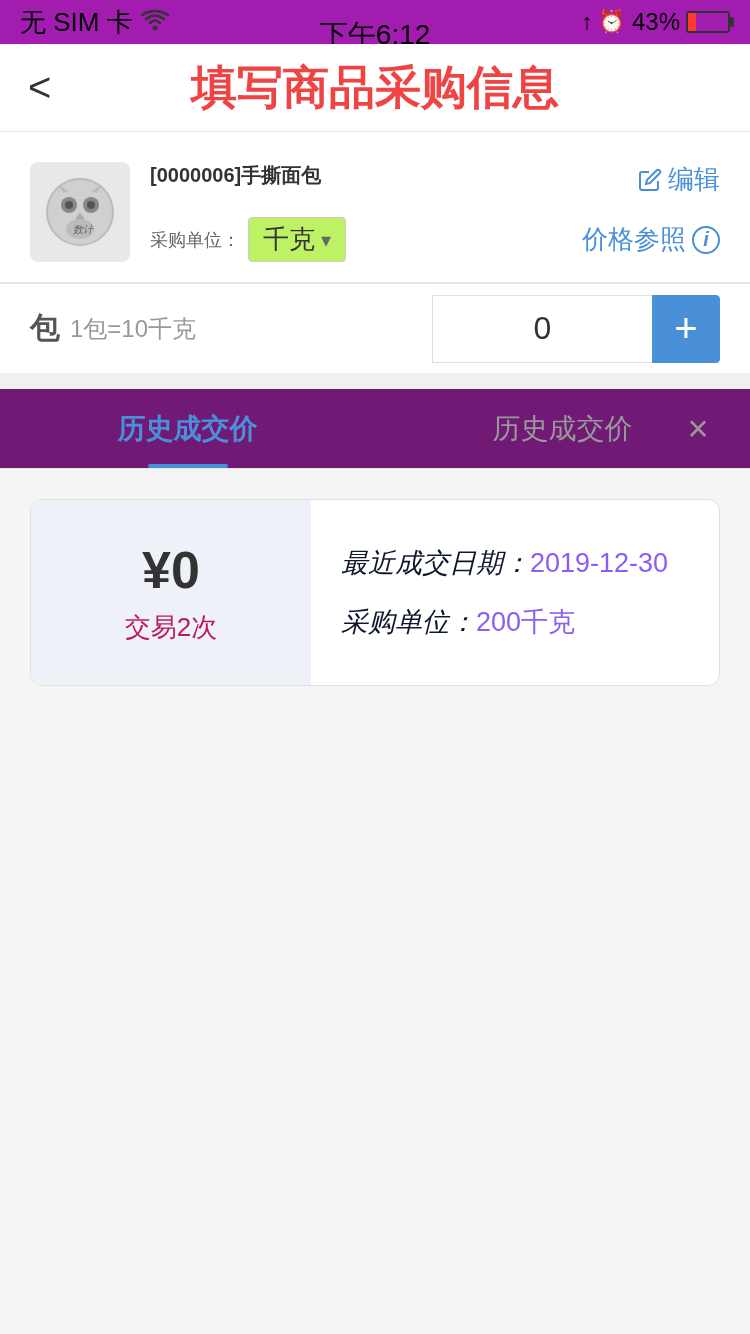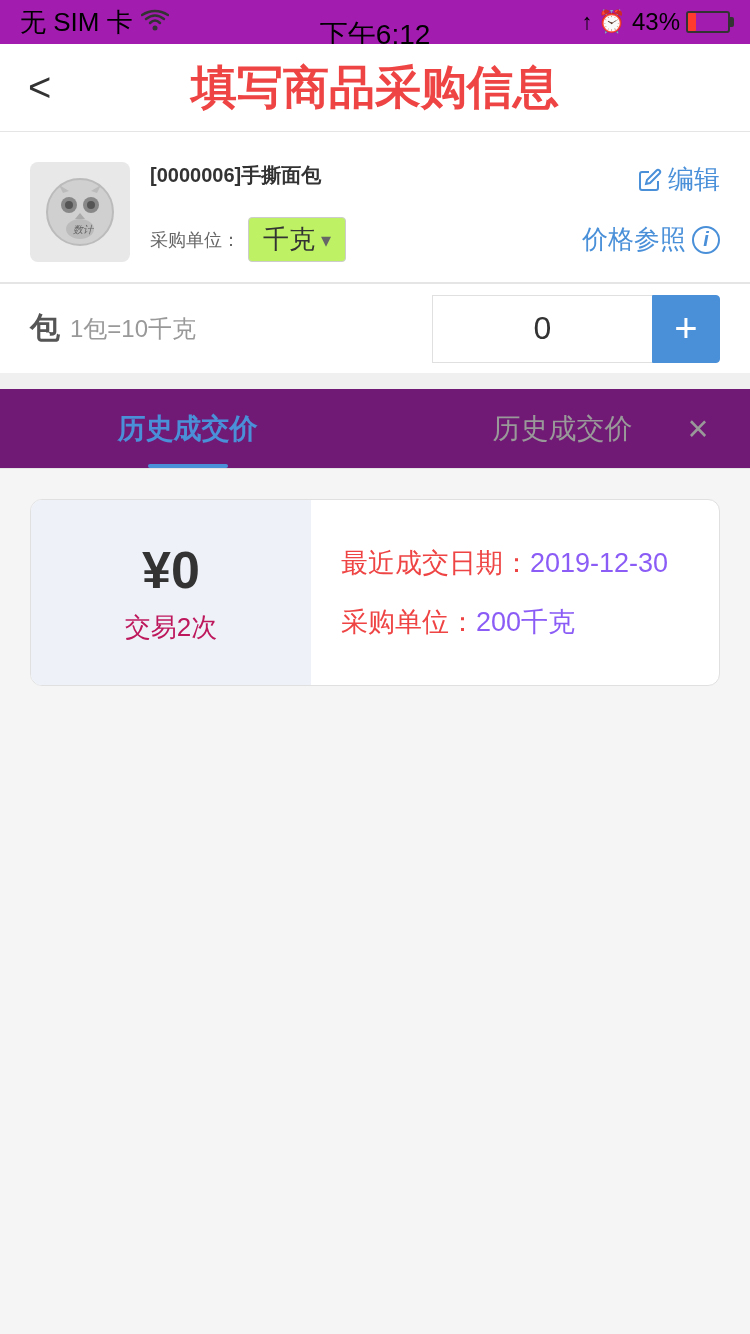--- a/index.html
+++ b/index.html
@@ -321,21 +321,22 @@
       flex-direction: column;
       justify-content: center;
       gap: 18px;
     }
     .price-detail-row {
       font-size: 27px;
       color: #333;
       line-height: 1.5;
     }
     .price-detail-label {
-      color: #ef4444;
+      color: #0f172a;
+      font-style: italic;
     }
     .price-detail-value {
       color: #8b5cf6;
     }
 
     
     .info-circle {
       display: inline-flex;
       width: 28px;
       height: 28px;

